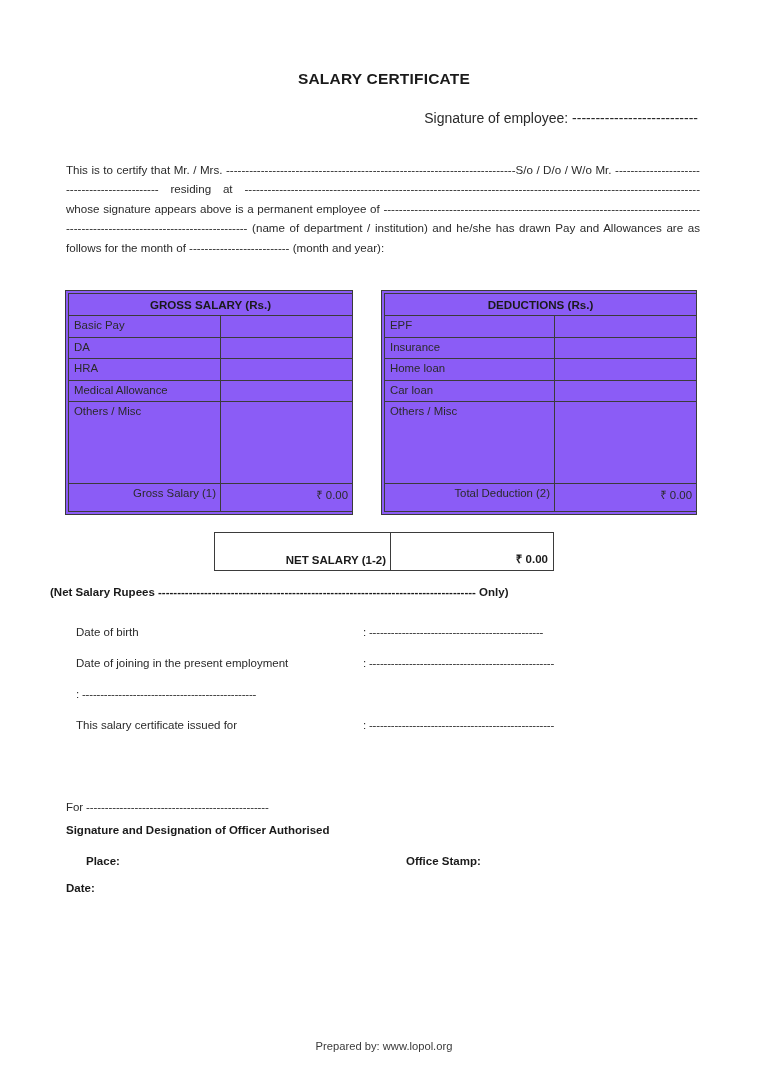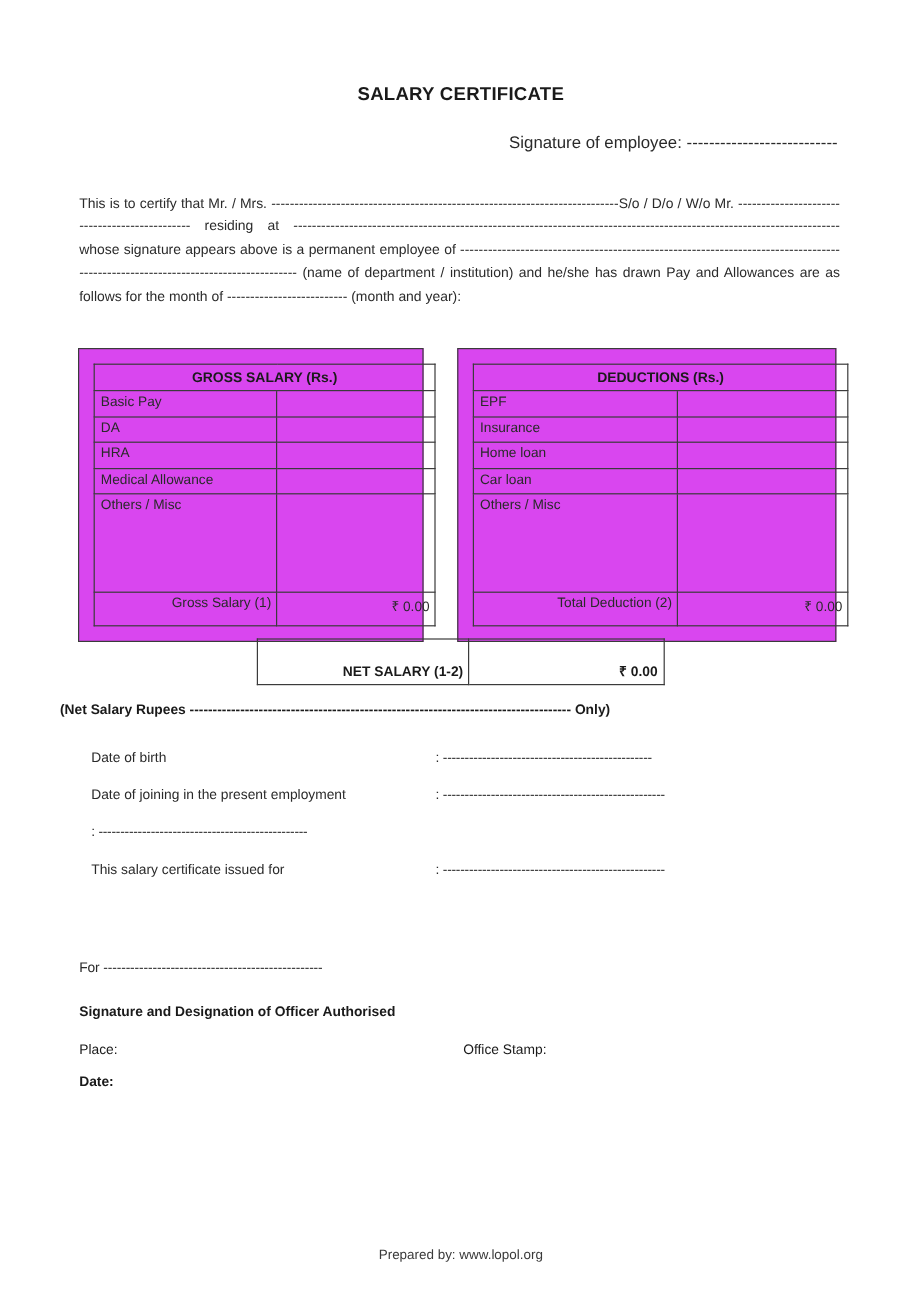--- a/index.html
+++ b/index.html
@@ -56,22 +56,22 @@
     color: #2a2a2a;
     text-align: justify;
     word-break: break-word;
   }
 
   
   .tbl {
     position: absolute;
     top: 290px;
     border: 1px solid #3b3b3b;
-    padding: 12px;
-    background: #d946ef;
+    padding: 2px;
+    background: #8b5cf6;
     box-sizing: border-box;
   }
   .tbl-gross { left: 65px; width: 288px; }
   .tbl-ded   { left: 381px; width: 316px; }
 
   .tbl table {
     width: 100%;
     border-collapse: collapse;
     table-layout: fixed;
   }
@@ -180,23 +180,23 @@
 
   
   .sig-block {
     position: absolute;
     left: 66px;
     right: 66px;
     top: 801px;
     font-size: 11.5px;
     color: #2a2a2a;
   }
-  .sig-for { letter-spacing: -0.1px; margin-bottom: 25px; }
+  .sig-for { letter-spacing: -0.1px; margin-bottom: 11px; }
   .sig-title { font-weight: bold; color: #1a1a1a; margin-bottom: 19px; }
-  .sig-meta { position: relative; height: 27px; font-weight: normal; color: #1a1a1a; }
+  .sig-meta { position: relative; height: 27px; font-weight: bold; color: #1a1a1a; margin-left: 20px; }
   .sig-meta .stamp { position: absolute; left: 320px; top: 0; }
   .sig-date { font-weight: bold; color: #1a1a1a; }
 
   
   .page-footer {
     position: absolute;
     left: 0;
     right: 0;
     top: 1040px;
     text-align: center;

